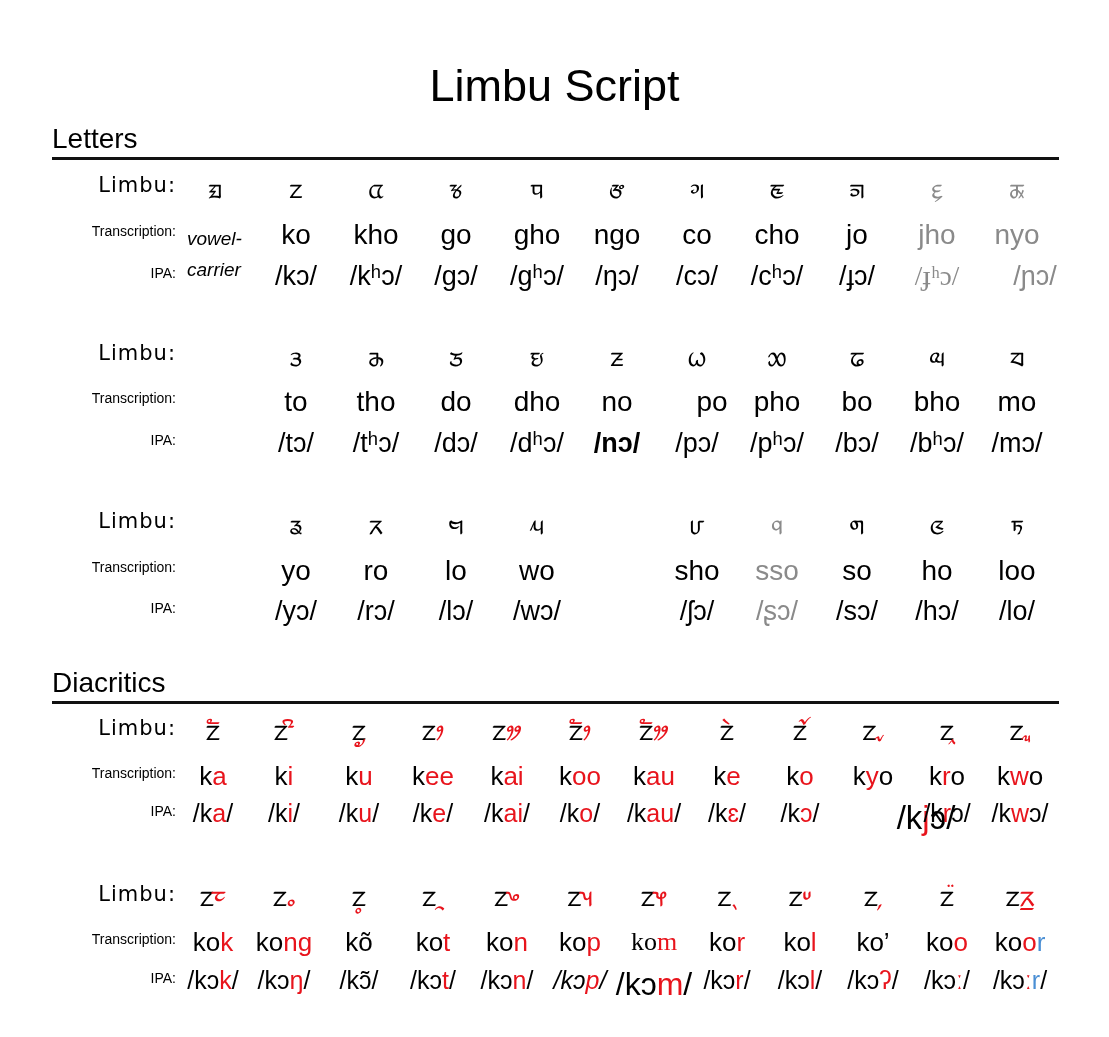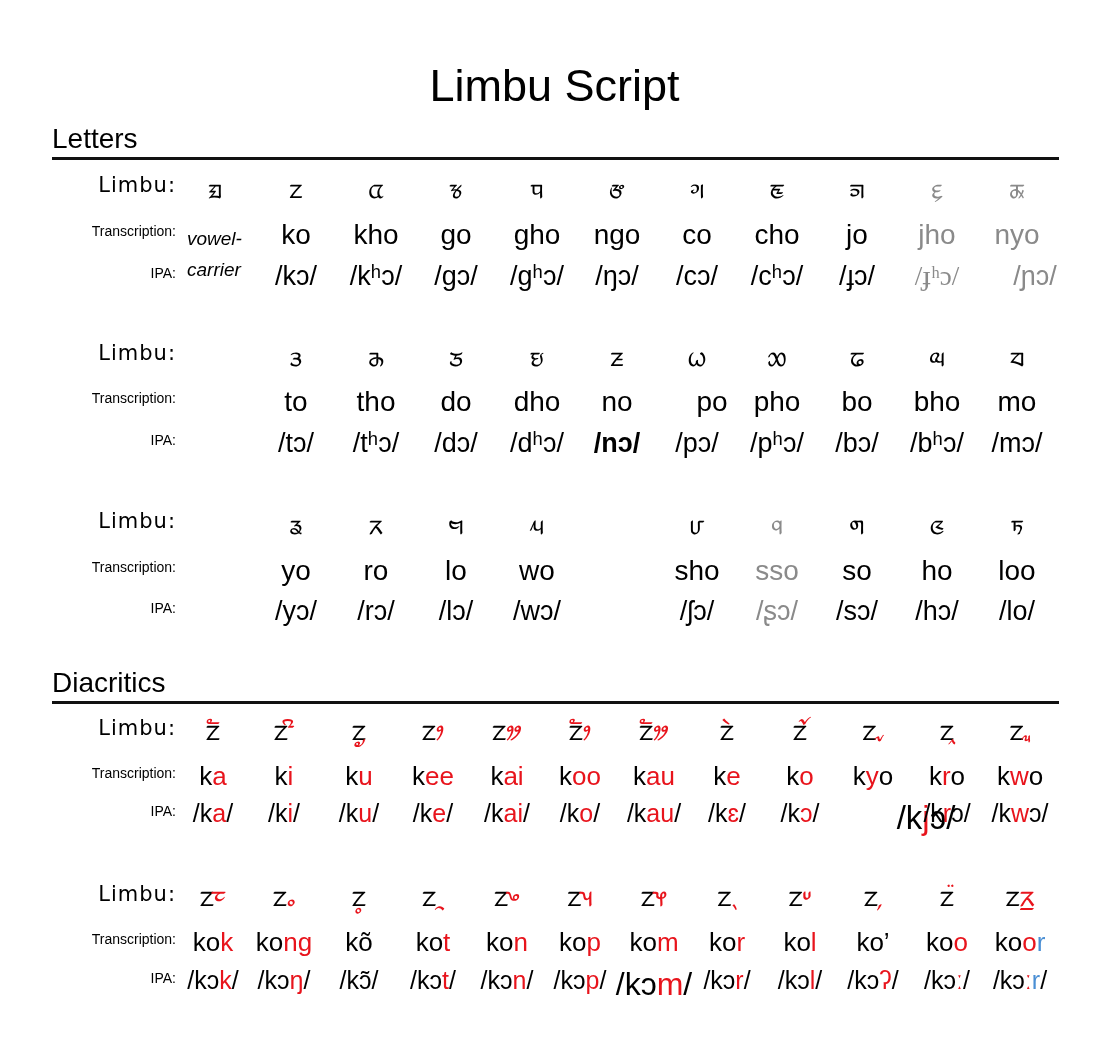--- a/index.html
+++ b/index.html
@@ -200,23 +200,23 @@
     <div class="cell trans" style="left: 359px; top: 927px; font-size: 26px; text-align: center;"><span>kõ</span><span class="red"></span><span class="red"></span></div>
     <div class="cell ipa" style="left: 359px; top: 966px; font-size: 25px;"><span>/kɔ̃/</span><span class="red"></span><span></span></div>
     <div class="cell" style="left: 433px; top: 878px;"><span class="dia-glyph">ᤁ</span><span class="dia-glyph mark">ᤳ</span></div>
     <div class="cell trans" style="left: 433px; top: 927px; font-size: 26px;"><span>ko</span><span class="red">t</span><span class="red"></span></div>
     <div class="cell ipa" style="left: 433px; top: 966px; font-size: 25px;"><span>/kɔ</span><span class="red">t</span><span>/</span></div>
     <div class="cell" style="left: 507px; top: 878px;"><span class="dia-glyph">ᤁ</span><span class="dia-glyph mark">ᤴ</span></div>
     <div class="cell trans" style="left: 507px; top: 927px; font-size: 26px;"><span>ko</span><span class="red">n</span><span class="red"></span></div>
     <div class="cell ipa" style="left: 507px; top: 966px; font-size: 25px;"><span>/kɔ</span><span class="red">n</span><span>/</span></div>
     <div class="cell" style="left: 580px; top: 878px;"><span class="dia-glyph">ᤁ</span><span class="dia-glyph mark">ᤵ</span></div>
     <div class="cell trans" style="left: 580px; top: 927px; font-size: 26px;"><span>ko</span><span class="red">p</span><span class="red"></span></div>
-    <div class="cell ipa" style="left: 580px; top: 966px; font-size: 25px;"><span>/kɔ</span><span class="red">p</span><span>/</span></div>
+    <div class="cell ipa" style="left: 580px; top: 966px; font-size: 25px; font-style: italic;"><span>/kɔ</span><span class="red">p</span><span>/</span></div>
     <div class="cell" style="left: 654px; top: 878px;"><span class="dia-glyph">ᤁ</span><span class="dia-glyph mark">ᤶ</span></div>
-    <div class="cell trans" style="left: 654px; top: 927px; font-size: 26px;"><span>ko</span><span class="red">m</span><span class="red"></span></div>
+    <div class="cell trans" style="left: 654px; top: 927px; font-size: 26px; font-family: Liberation Serif, serif;"><span>ko</span><span class="red">m</span><span class="red"></span></div>
     <div class="cell ipa" style="left: 654px; top: 966px; font-size: 32px;"><span>/kɔ</span><span class="red">m</span><span>/</span></div>
     <div class="cell" style="left: 727px; top: 878px;"><span class="dia-glyph">ᤁ</span><span class="dia-glyph mark">ᤷ</span></div>
     <div class="cell trans" style="left: 727px; top: 927px; font-size: 26px;"><span>ko</span><span class="red">r</span><span class="red"></span></div>
     <div class="cell ipa" style="left: 727px; top: 966px; font-size: 25px;"><span>/kɔ</span><span class="red">r</span><span>/</span></div>
     <div class="cell" style="left: 800px; top: 878px;"><span class="dia-glyph">ᤁ</span><span class="dia-glyph mark">ᤸ</span></div>
     <div class="cell trans" style="left: 800px; top: 927px; font-size: 26px;"><span>ko</span><span class="red">l</span><span class="red"></span></div>
     <div class="cell ipa" style="left: 800px; top: 966px; font-size: 25px;"><span>/kɔ</span><span class="red">l</span><span>/</span></div>
     <div class="cell" style="left: 873px; top: 878px;"><span class="dia-glyph">ᤁ</span><span class="dia-glyph mark">᤹</span></div>
     <div class="cell trans" style="left: 873px; top: 927px; font-size: 26px;"><span>ko’</span><span class="red"></span><span class="red"></span></div>
     <div class="cell ipa" style="left: 873px; top: 966px; font-size: 25px;"><span>/kɔ</span><span class="red">ʔ</span><span>/</span></div>

